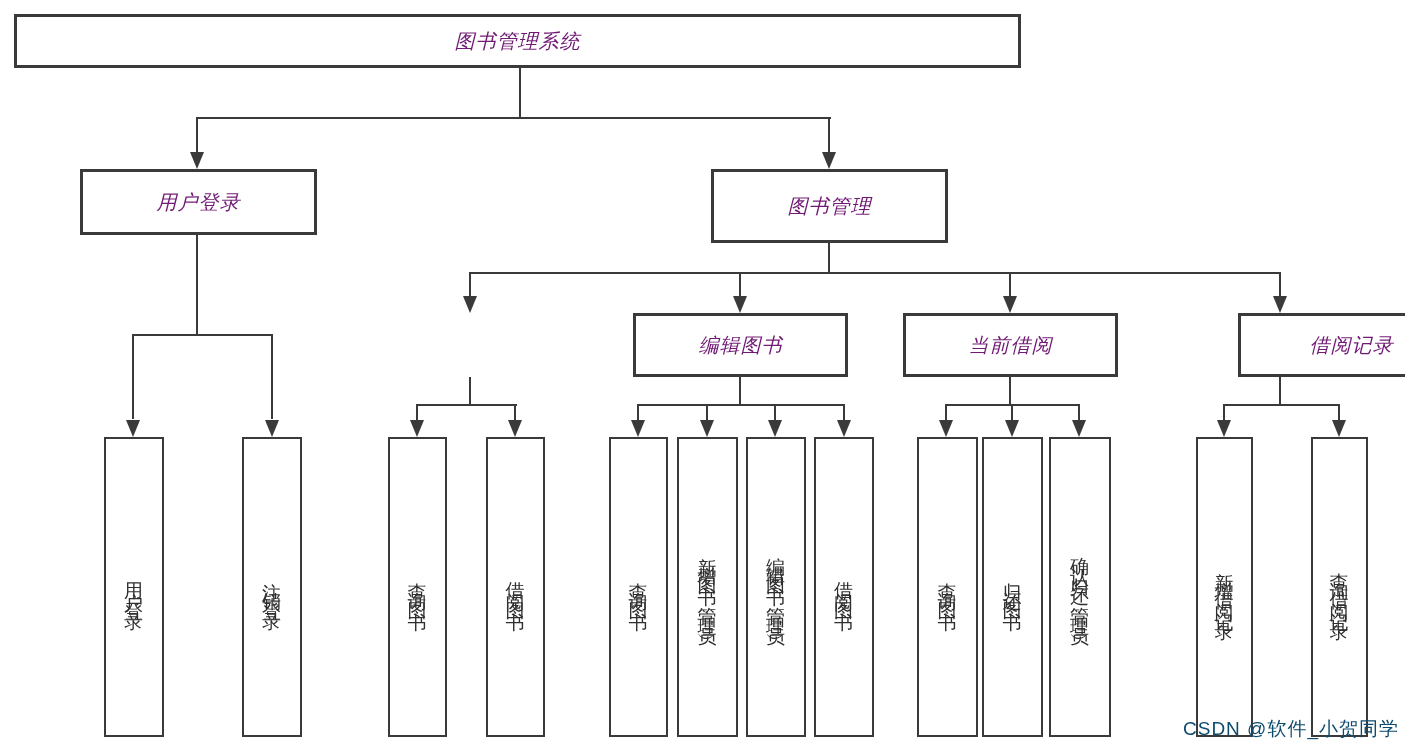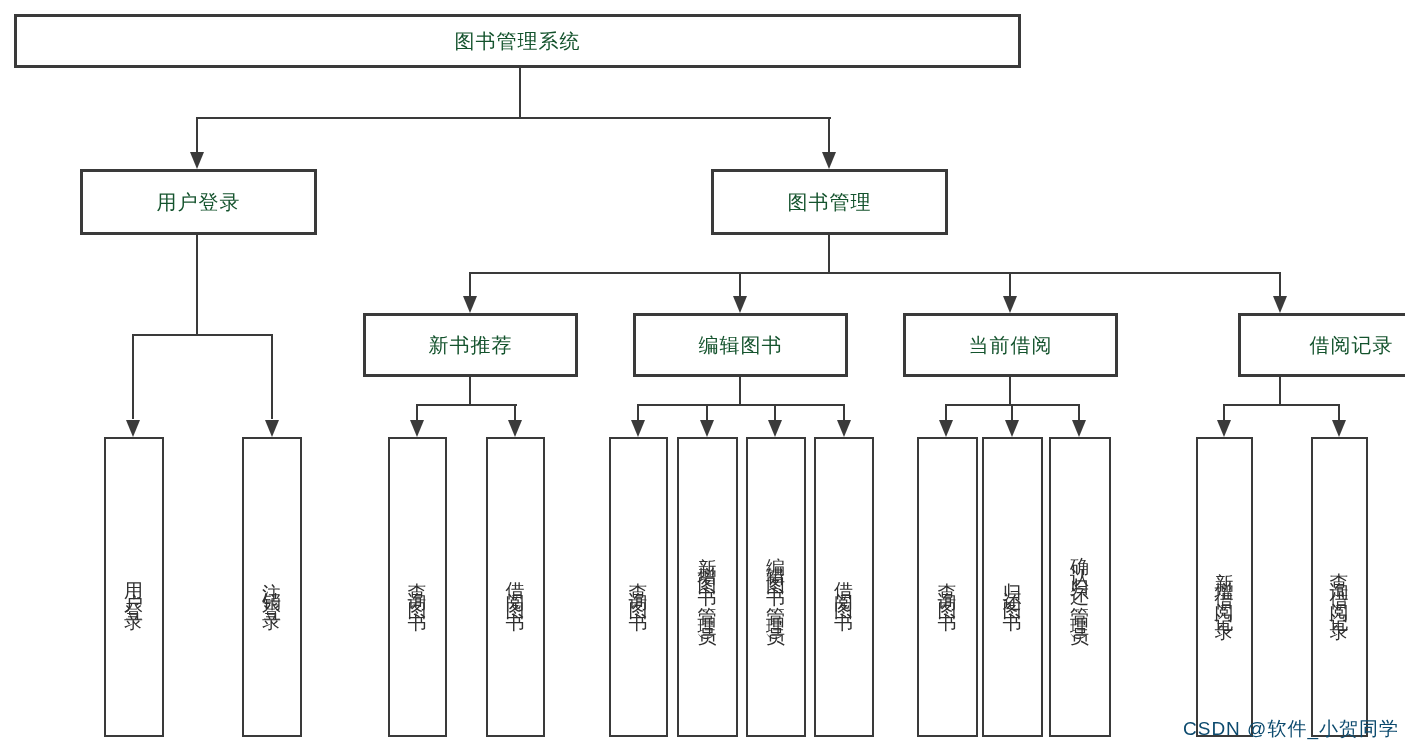--- a/index.html
+++ b/index.html
@@ -12,21 +12,22 @@
     color:#2f2f2f;
     overflow:hidden;
   }
   
   .node{
     position:absolute;
     border:3px solid #3a3a3a;
     background:#ffffff;
     display:flex;align-items:center;justify-content:center;
     font-size:20px;letter-spacing:1px;
-    color:#14532d;
+    color:#701a75;
+    font-style:italic;
   }
   
   .leaf{
     position:absolute;
     top:437px;height:300px;
     border:2px solid #3a3a3a;
     background:#ffffff;
     display:flex;align-items:center;justify-content:center;
   }
   .leaf span{
@@ -122,27 +123,24 @@
   <div class="ar" style="left:1217px;top:420px"></div>
   <div class="ar" style="left:1332px;top:420px"></div>
 
   <div class="node" style="left:14px;top:14px;width:1007px;height:54px">
     <span>图书管理系统</span>
   </div>
 
   <div class="node" style="left:80px;top:169px;width:237px;height:66px">
     <span>用户登录</span>
   </div>
-  <div class="node" style="left:711px;top:169px;width:237px;height:66px">
+  <div class="node" style="left:711px;top:169px;width:237px;height:74px">
     <span>图书管理</span>
   </div>
 
-  <div class="node" style="left:363px;top:313px;width:215px;height:64px">
-    <span>新书推荐</span>
-  </div>
   <div class="node" style="left:633px;top:313px;width:215px;height:64px">
     <span>编辑图书</span>
   </div>
   <div class="node" style="left:903px;top:313px;width:215px;height:64px">
     <span>当前借阅</span>
   </div>
   <div class="node" style="left:1238px;top:313px;width:227px;height:64px">
     <span>借阅记录</span>
   </div>
 

